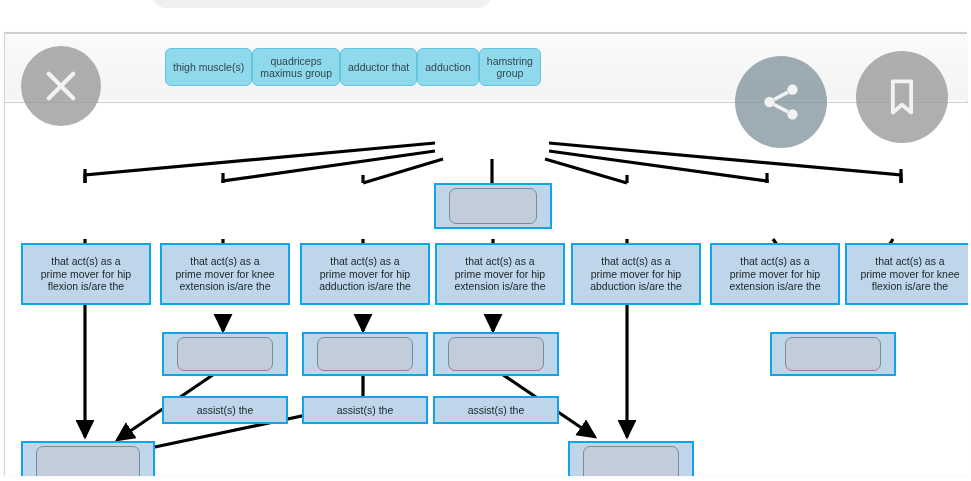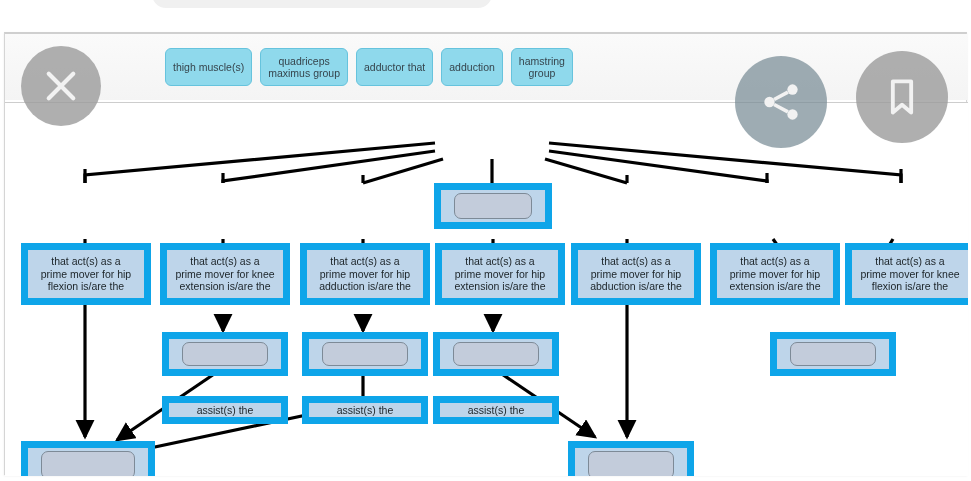--- a/index.html
+++ b/index.html
@@ -34,21 +34,20 @@
 
   
   .tile-strip {
     position: absolute;
     left: 0; top: 0;
     width: 963px; height: 66px;
     background: linear-gradient(#fafafa, #f4f4f4);
     display: flex;
     align-items: center;
     padding-left: 160px;
-    gap: 8px;
   }
   .tile {
     background: #8fd9ec;
     border: 1px solid #66c3dd;
     border-radius: 6px;
     color: #36454d;
     font-size: 10.5px;
     line-height: 12px;
     text-align: center;
     padding: 4px 7px;
@@ -75,21 +74,21 @@
     width: 963px; height: 373px;
     background: #ffffff;
     overflow: hidden;
   }
   .edges { position: absolute; left: 0; top: 0; width: 963px; height: 373px; }
 
   
   .node {
     position: absolute;
     background: #bed5ea;
-    border: 7px solid #0ea5e9;
+    border: 2px solid #0ea5e9;
     color: #1b2327;
     font-size: 10.5px;
     line-height: 12.5px;
     text-align: center;
     display: flex;
     align-items: center;
     justify-content: center;
     padding: 2px 4px;
     white-space: pre-line;
     z-index: 3;

